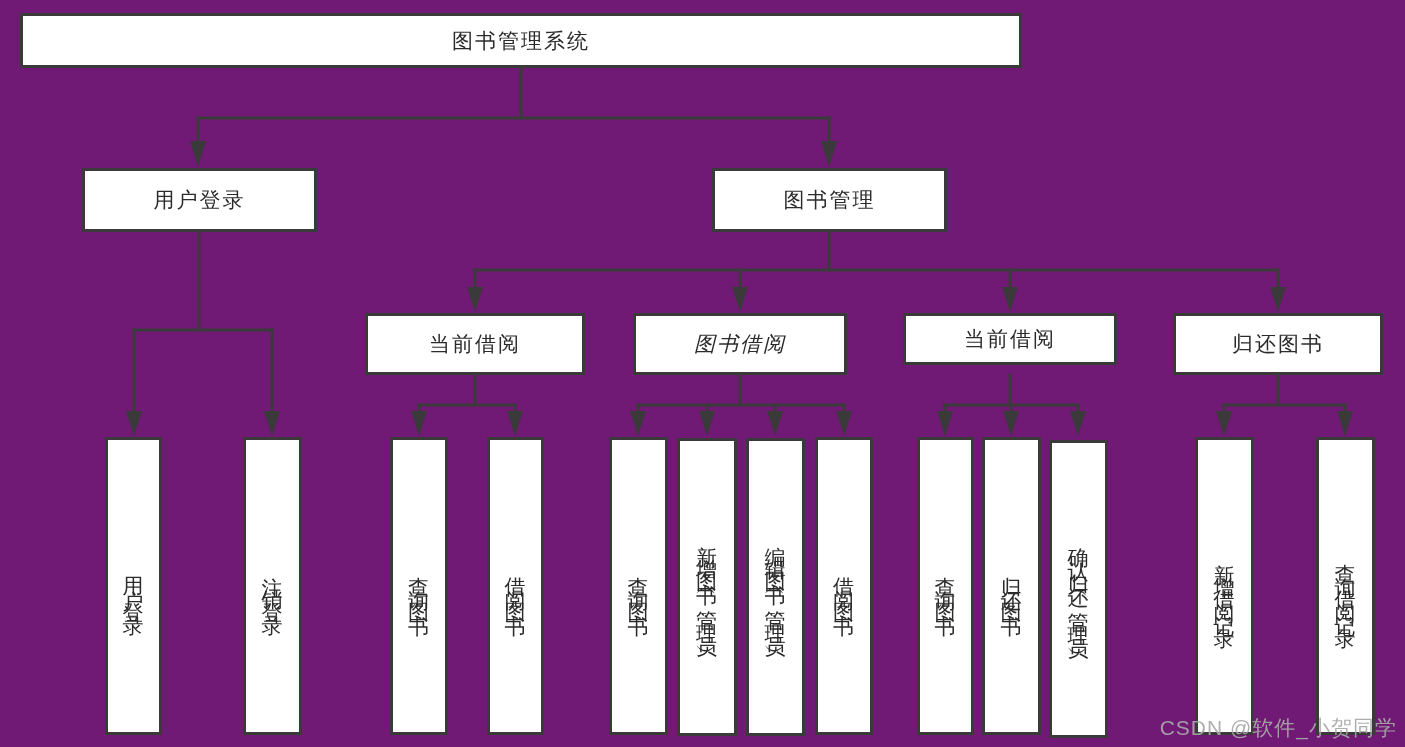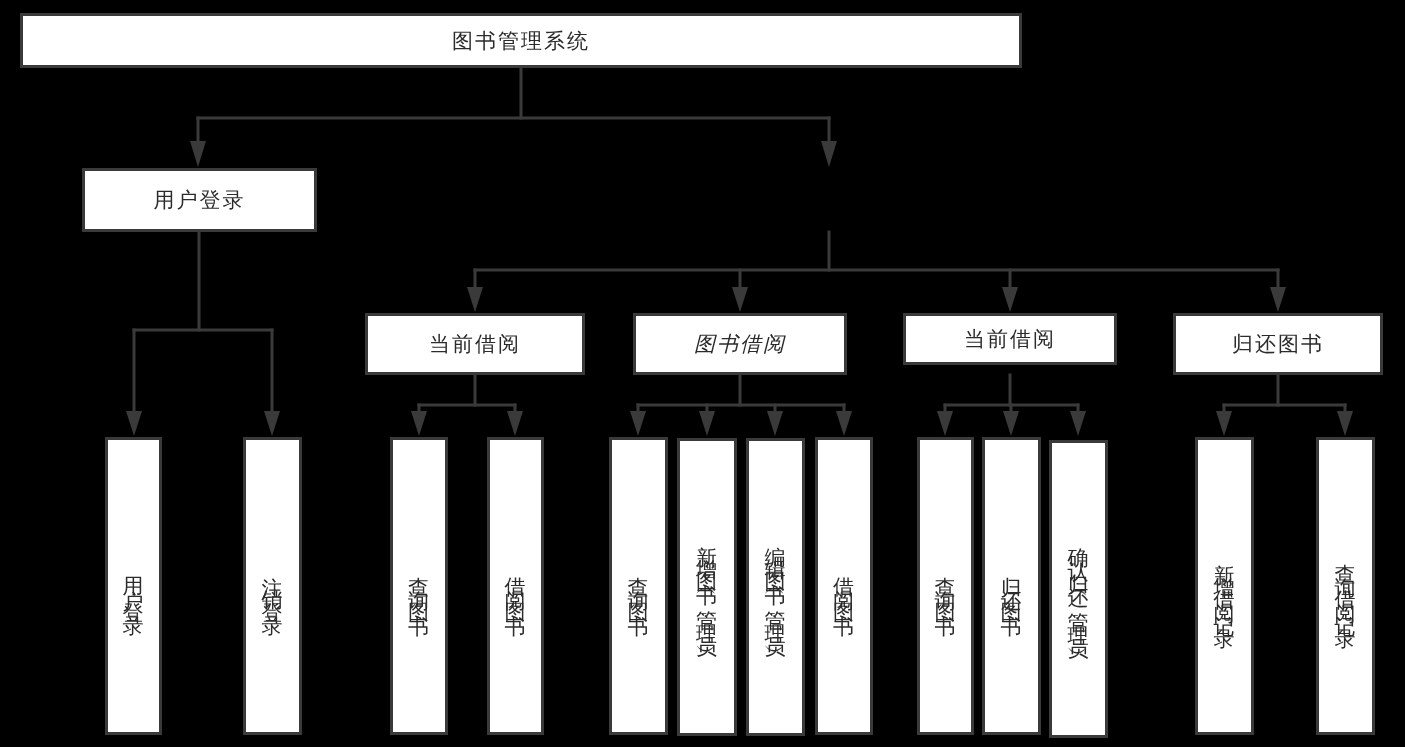--- a/index.html
+++ b/index.html
@@ -5,21 +5,21 @@
   html, body {
     margin: 0;
     padding: 0;
     background: #ffffff;
     font-family: "Liberation Sans", sans-serif;
   }
   .canvas {
     position: relative;
     width: 1405px;
     height: 747px;
-    background: #000000;
+    background: #701a75;
     overflow: hidden;
   }
   .connectors {
     position: absolute;
     left: 0;
     top: 0;
     width: 1405px;
     height: 747px;
   }
   .node {
@@ -122,20 +122,23 @@
     <path d="M1337 411 L1353 411 L1345 436 Z" stroke="none"></path>
   </svg>
 
   <div class="node h" style="left:20px; top:13px; width:1002px; height:55px;">
     <span>图书管理系统</span>
   </div>
 
   <div class="node h" style="left:82px; top:168px; width:235px; height:64px;">
     <span>用户登录</span>
   </div>
+  <div class="node h" style="left:712px; top:168px; width:235px; height:64px;">
+    <span>图书管理</span>
+  </div>
 
   <div class="node h" style="left:365px; top:313px; width:220px; height:62px;">
     <span>当前借阅</span>
   </div>
   <div class="node h" style="left:633px; top:313px; width:214px; height:62px;font-style:italic;">
     <span>图书借阅</span>
   </div>
   <div class="node h" style="left:903px; top:313px; width:214px; height:52px;">
     <span>当前借阅</span>
   </div>
@@ -180,14 +183,15 @@
     <span>确认归还（管理员）</span>
   </div>
 
   <div class="node v" style="left:1195px; top:437px; width:59px; height:298px;">
     <span>新增借阅记录</span>
   </div>
   <div class="node v" style="left:1316px; top:437px; width:59px; height:298px;">
     <span>查询借阅记录</span>
   </div>
 
+  <div class="watermark">CSDN @软件_小贺同学</div>
 
 </div>
 
 </body></html>

